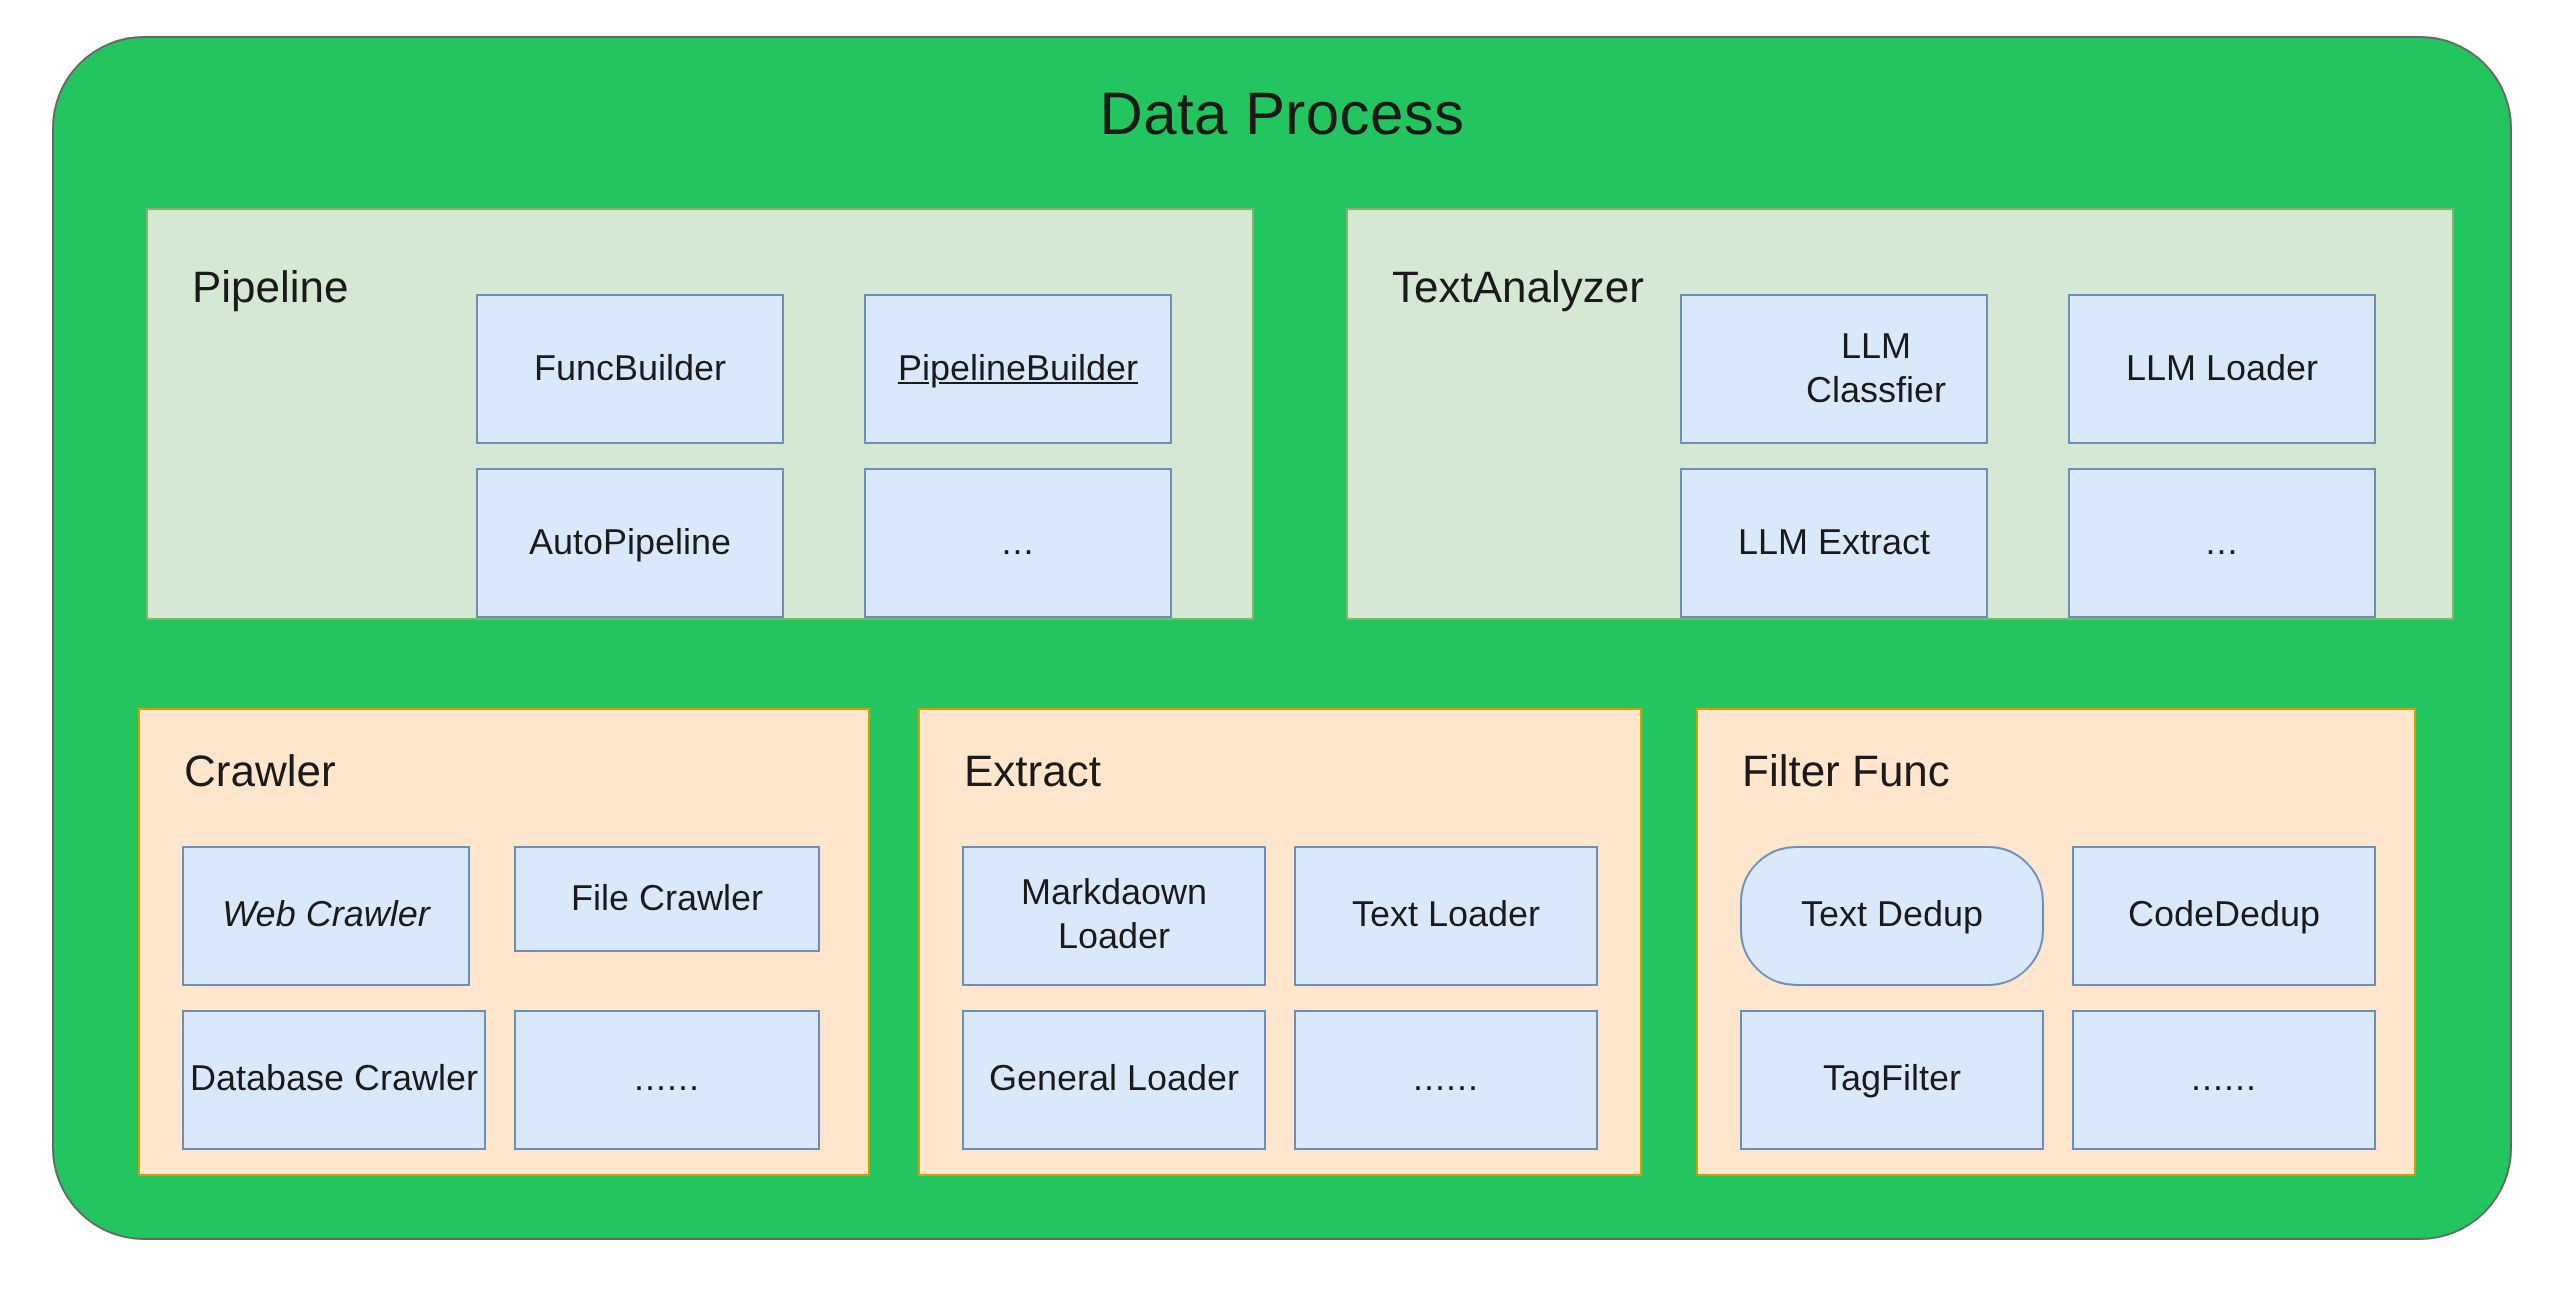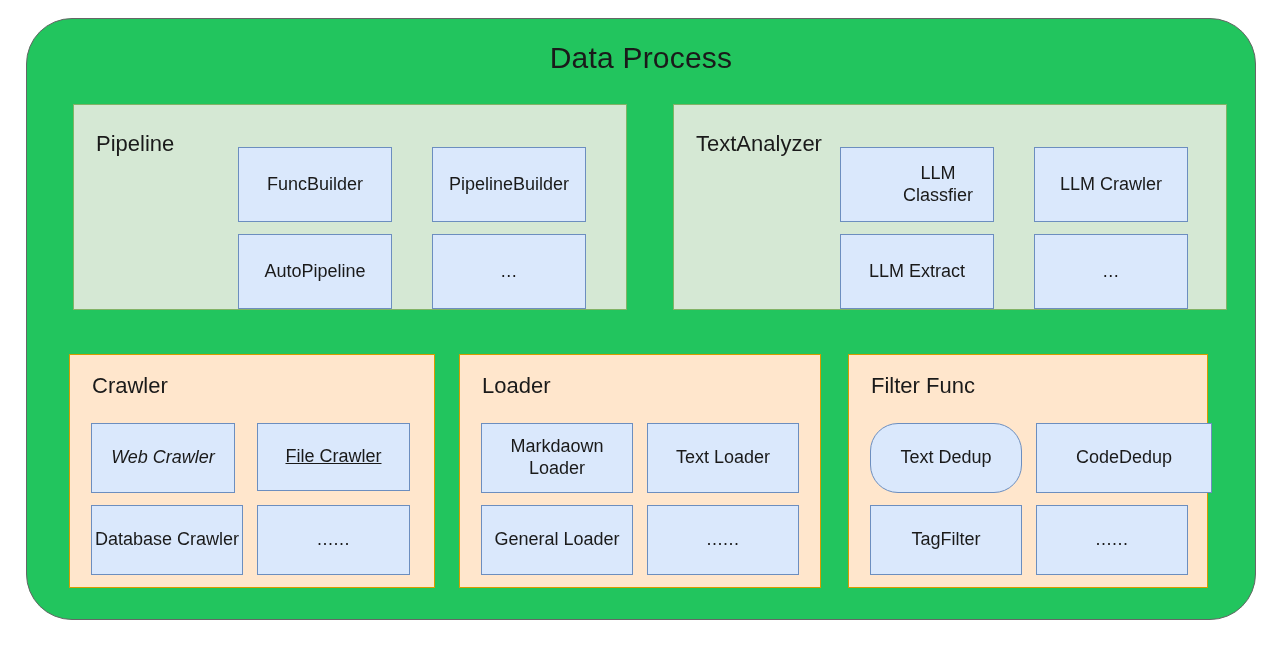--- a/index.html
+++ b/index.html
@@ -90,50 +90,50 @@
   .node.dots {
     letter-spacing: 0.5px;
   }
 
   
   #group-pipeline     { left: 46px;  top: 85px;  width: 554px; height: 206px; }
   #group-textanalyzer { left: 626px; top: 85px;  width: 554px; height: 206px; margin-left: 20px; }
 
   
   #node-funcbuilder     { left: 164px; top: 42px;  width: 154px; height: 75px; }
-  #node-pipelinebuilder { left: 358px; top: 42px;  width: 154px; height: 75px; }
+  #node-pipelinebuilder { left: 358px; top: 42px;  width: 154px; height: 75px; text-decoration: underline; }
   #node-autopipeline    { left: 164px; top: 129px; width: 154px; height: 75px; text-align: center; }
   #node-pipeline-more   { left: 358px; top: 129px; width: 154px; height: 75px; }
 
   
   #node-llm-classfier { left: 166px; top: 42px;  width: 154px; height: 75px; padding-left: 42px; }
   #node-llm-summary   { left: 360px; top: 42px;  width: 154px; height: 75px; }
   #node-llm-extract   { left: 166px; top: 129px; width: 154px; height: 75px; }
   #node-text-more     { left: 360px; top: 129px; width: 154px; height: 75px; }
 
   
   #group-crawler    { left: 42px;  top: 335px; width: 366px; height: 234px; }
   #group-loader     { left: 432px; top: 335px; width: 362px; height: 234px; }
   #group-filterfunc { left: 821px; top: 335px; width: 360px; height: 234px; }
 
   
   #node-web-crawler      { left: 21px;  top: 68px;  width: 144px; height: 70px; font-style: italic; }
-  #node-file-crawler     { left: 187px; top: 68px;  width: 153px; height: 68px; text-decoration: underline; }
+  #node-file-crawler     { left: 187px; top: 68px;  width: 153px; height: 53px; }
   #node-database-crawler { left: 21px;  top: 150px; width: 152px; height: 70px; }
   #node-crawler-more     { left: 187px; top: 150px; width: 153px; height: 70px; }
 
   
   #node-markdaown-loader { left: 21px;  top: 68px;  width: 152px; height: 70px; }
   #node-text-loader      { left: 187px; top: 68px;  width: 152px; height: 70px; }
   #node-general-loader   { left: 21px;  top: 150px; width: 152px; height: 70px; }
   #node-loader-more      { left: 187px; top: 150px; width: 152px; height: 70px; }
 
   
   #node-text-dedup   { left: 21px;  top: 68px;  width: 152px; height: 70px; border-radius: 28px; }
-  #node-code-dedup   { left: 187px; top: 68px;  width: 176px; height: 70px; }
+  #node-code-dedup   { left: 187px; top: 68px;  width: 152px; height: 70px; }
   #node-tag-filter   { left: 21px;  top: 150px; width: 152px; height: 70px; }
   #node-filter-more  { left: 187px; top: 150px; width: 152px; height: 70px; }
 </style>
 </head>
 <body>
 
 <div id="canvas">
 
   <div class="outer-frame">
 
@@ -145,36 +145,36 @@
       <div class="node" id="node-funcbuilder">FuncBuilder</div>
       <div class="node" id="node-pipelinebuilder">PipelineBuilder</div>
       <div class="node" id="node-autopipeline">AutoPipeline</div>
       <div class="node dots" id="node-pipeline-more">...</div>
     </div>
 
     <div class="group green" id="group-textanalyzer">
       <div class="group-title">TextAnalyzer</div>
 
       <div class="node" id="node-llm-classfier">LLM Classfier</div>
-      <div class="node" id="node-llm-summary">LLM Crawler</div>
+      <div class="node" id="node-llm-summary">LLM Loader</div>
       <div class="node" id="node-llm-extract">LLM Extract</div>
       <div class="node dots" id="node-text-more">...</div>
     </div>
 
     <div class="group orange" id="group-crawler">
       <div class="group-title">Crawler</div>
 
       <div class="node" id="node-web-crawler">Web Crawler</div>
       <div class="node" id="node-file-crawler">File Crawler</div>
       <div class="node" id="node-database-crawler">Database Crawler</div>
       <div class="node dots" id="node-crawler-more">......</div>
     </div>
 
     <div class="group orange" id="group-loader">
-      <div class="group-title">Loader</div>
+      <div class="group-title">Extract</div>
 
       <div class="node" id="node-markdaown-loader">Markdaown Loader</div>
       <div class="node" id="node-text-loader">Text Loader</div>
       <div class="node" id="node-general-loader">General Loader</div>
       <div class="node dots" id="node-loader-more">......</div>
     </div>
 
     <div class="group orange" id="group-filterfunc">
       <div class="group-title">Filter Func</div>
 

